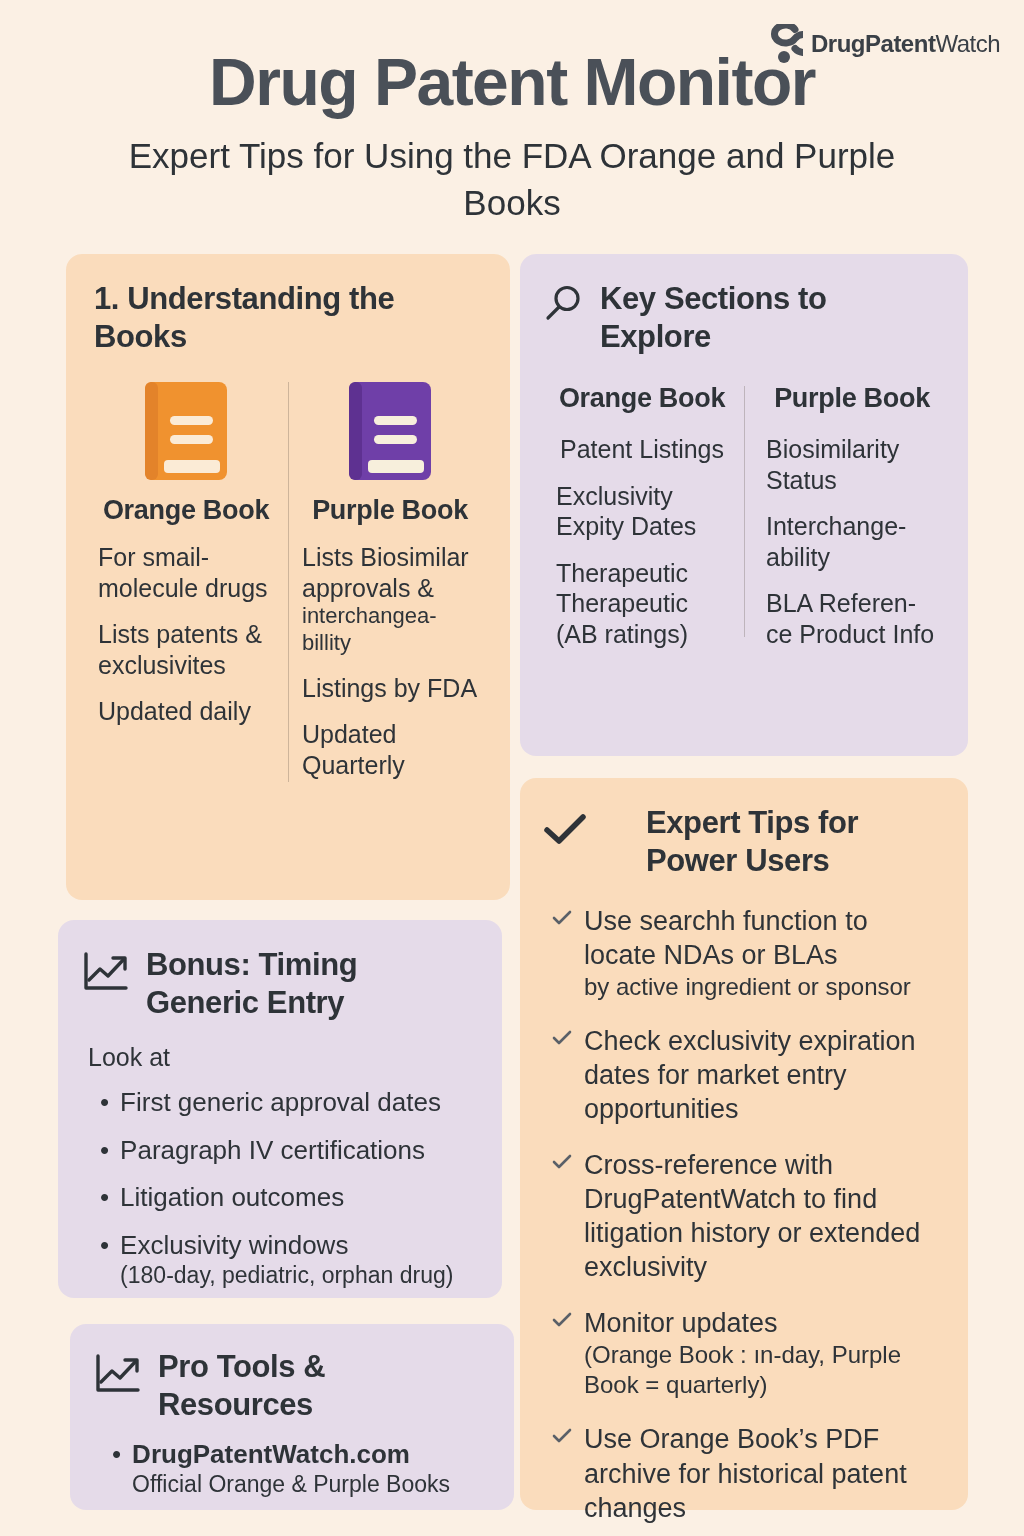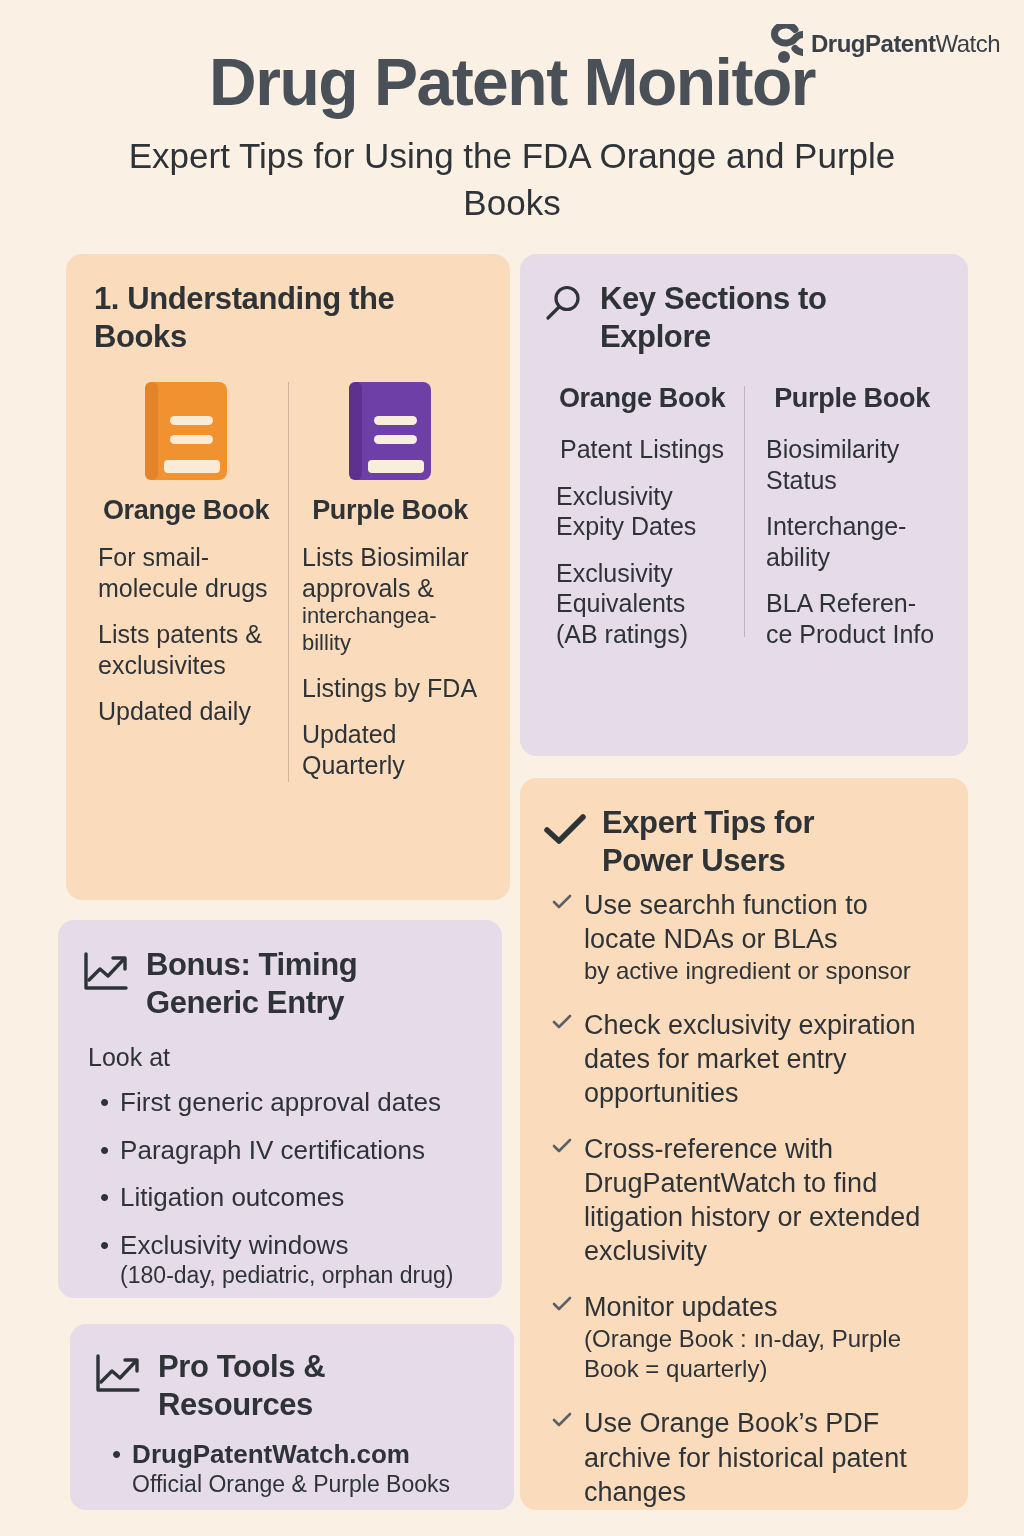--- a/index.html
+++ b/index.html
@@ -153,21 +153,21 @@
     <div class="card-title" style="max-width:300px;">Key Sections to Explore</div>
   </div>
 
   <div class="two-col" style="padding:0 8px;">
     <div class="divider" style="top:4px; bottom:28px;"></div>
 
     <div class="col" style="padding:0 16px 0 6px;">
       <div class="col-head" style="margin-bottom:20px;">Orange Book</div>
       <div class="fact centered">Patent Listings</div>
       <div class="fact">Exclusivity Expity Dates</div>
-      <div class="fact">Exclusivity Equivalents (AB ratings)</div>
+      <div class="fact">Therapeutic Therapeutic (AB ratings)</div>
     </div>
 
     <div class="col" style="padding:0 0 0 22px;">
       <div class="col-head" style="margin-bottom:20px;">Purple Book</div>
       <div class="fact">Biosimilarity Status</div>
       <div class="fact">Interchange-ability</div>
       <div class="fact">BLA Referen-ce Product Info</div>
     </div>
   </div>
 </div>
@@ -201,21 +201,21 @@
       <span class="dot">•</span>
       <span>
         <span>Exclusivity windows</span>
         <span class="sub">(180-day, pediatric, orphan drug)</span>
       </span>
     </li>
   </ul>
 </div>
 
 <div class="card orange" id="card-tips" style="padding:26px 22px 0 22px;">
-  <div class="head-row" style="margin-bottom:8px;">
+  <div class="head-row" style="margin-bottom:24px;justify-content:space-between;">
     <svg class="head-icon" width="46" height="46" viewBox="0 0 46 46" style="margin-top:4px;">
       <polyline points="5,22 17,33 41,9" fill="none" stroke="#2E3338" stroke-width="5.5" stroke-linecap="round" stroke-linejoin="round"></polyline>
     </svg>
     <div class="card-title" style="max-width:300px;">Expert Tips for Power Users</div>
   </div>
 
   <ul class="tips" style="padding-left:10px;">
     <li>
       <svg class="tick" width="20" height="16" viewBox="0 0 20 16">
         <polyline points="2,8 7,13 18,2" fill="none" stroke="#5A6068" stroke-width="2.6" stroke-linecap="round" stroke-linejoin="round"></polyline>

